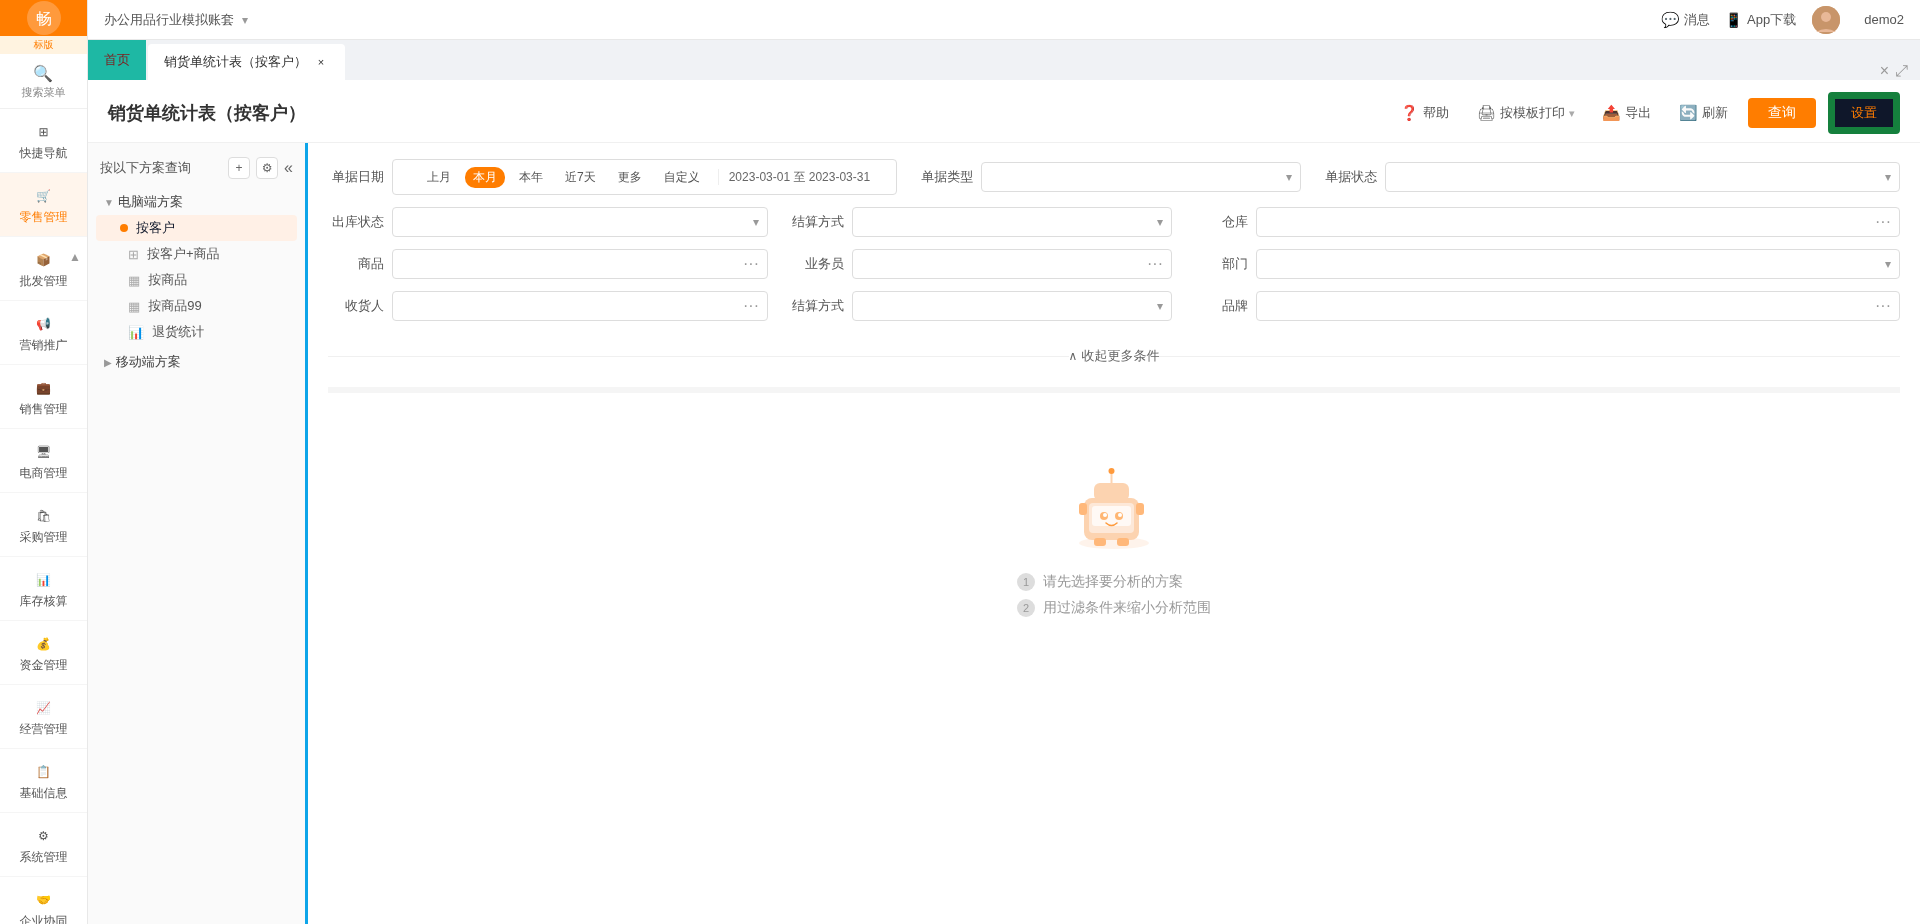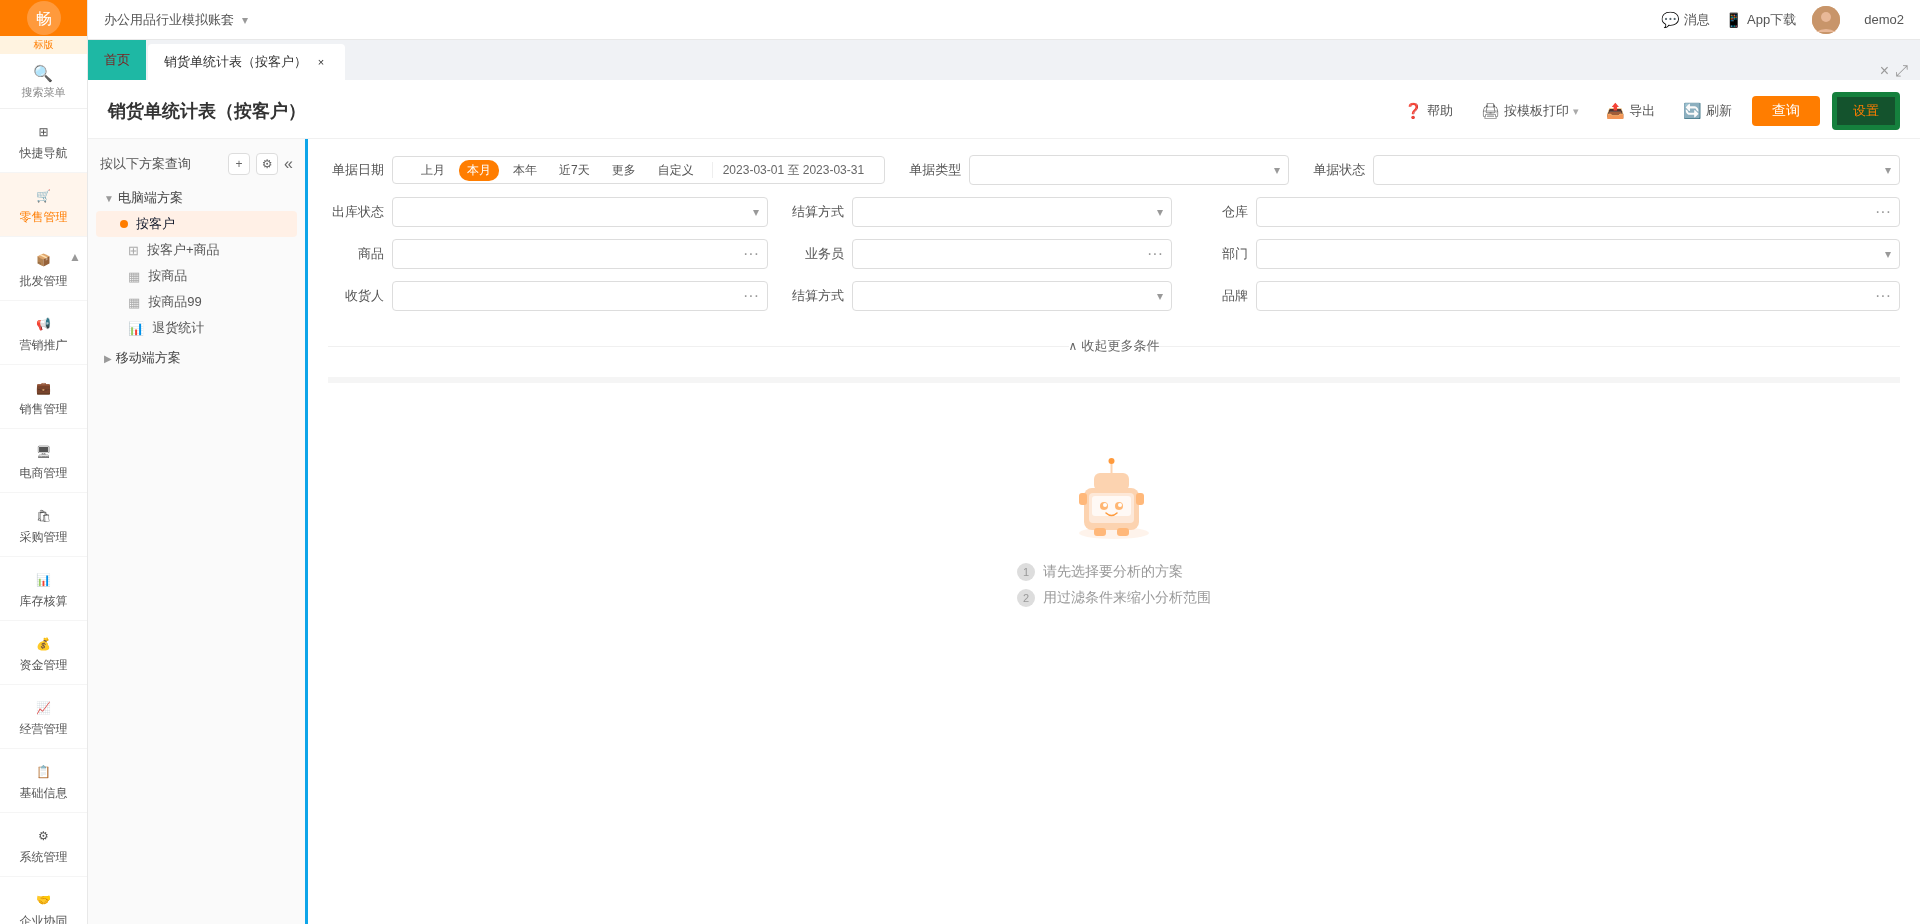--- a/index.html
+++ b/index.html
@@ -35,21 +35,21 @@
 
     
     .page-content { flex: 1; background: #fff; display: flex; flex-direction: column; overflow: hidden; }
 
     
     .page-header { padding: 12px 20px 8px 20px; display: flex; align-items: center; justify-content: space-between; border-bottom: 1px solid #f0f0f0; }
     .page-title { font-size: 18px; font-weight: 600; color: #333; }
     .page-actions { display: flex; align-items: center; gap: 12px; }
     .page-action-btn { display: flex; align-items: center; gap: 4px; font-size: 13px; color: #555; cursor: pointer; padding: 4px 8px; }
     .btn-query { background: #ff7d00; color: #fff; border: none; padding: 6px 20px; border-radius: 4px; font-size: 14px; cursor: pointer; }
-    .btn-settings { background: #14532d; color: #ff7d00; border: 5px solid #15803d; padding: 5px 16px; border-radius: 4px; font-size: 13px; cursor: pointer; }
+    .btn-settings { background: #0f172a; color: #ff7d00; border: 7px solid #15803d; padding: 5px 16px; border-radius: 4px; font-size: 13px; cursor: pointer; }
 
     
     .content-body { display: flex; flex: 1; overflow: hidden; }
 
     
     .left-panel { width: 220px; background: #fafafa; border-right: 3px solid #0ea5e9; padding: 8px; }
     .panel-header { display: flex; align-items: center; justify-content: space-between; padding: 6px 4px; margin-bottom: 4px; }
     .panel-actions { display: flex; align-items: center; gap: 6px; }
     .panel-action-icon { width: 22px; height: 22px; display: flex; align-items: center; justify-content: center; border: 1px solid #ddd; border-radius: 4px; cursor: pointer; font-size: 12px; color: #666; background: #fff; }
     .collapse-icon { font-size: 16px; color: #666; cursor: pointer; }
@@ -63,21 +63,21 @@
     
     .right-content { flex: 1; padding: 16px 20px; overflow-y: auto; }
 
     
     .filter-area { background: #fff; }
     .filter-row { display: flex; align-items: center; margin-bottom: 12px; gap: 20px; flex-wrap: wrap; }
     .filter-item { display: flex; align-items: center; gap: 8px; min-width: 280px; }
     .filter-label { font-size: 13px; color: #555; white-space: nowrap; min-width: 56px; text-align: right; }
     .filter-control { flex: 1; display: flex; align-items: center; border: 1px solid #ddd; border-radius: 4px; height: 30px; padding: 0 8px; background: #fff; cursor: pointer; gap: 4px; }
     .filter-control-wide { min-width: 320px; }
-    .filter-date-control { flex: 1; display: flex; align-items: center; background: #fff; border: 1px solid #ddd; border-radius: 4px; height: 28px; padding: 0 20px; gap: 6px; }
+    .filter-date-control { flex: 1; display: flex; align-items: center; background: #fff; border: 1px solid #ddd; border-radius: 4px; height: 36px; padding: 0 26px; gap: 6px; }
     .date-btn { padding: 2px 8px; font-size: 12px; border-radius: 3px; cursor: pointer; color: #555; }
     .date-btn.active { background: #ff7d00; color: #fff; border-radius: 10px; }
     .date-range { font-size: 12px; color: #666; }
     .filter-dots { color: #999; font-size: 16px; cursor: pointer; }
     .filter-chevron { color: #999; font-size: 12px; }
     .filter-control-text { flex: 1; font-size: 13px; color: #bbb; }
 
     .collapse-btn { display: flex; align-items: center; justify-content: center; gap: 4px; color: #666; font-size: 13px; cursor: pointer; padding: 8px 0; }
 
     

